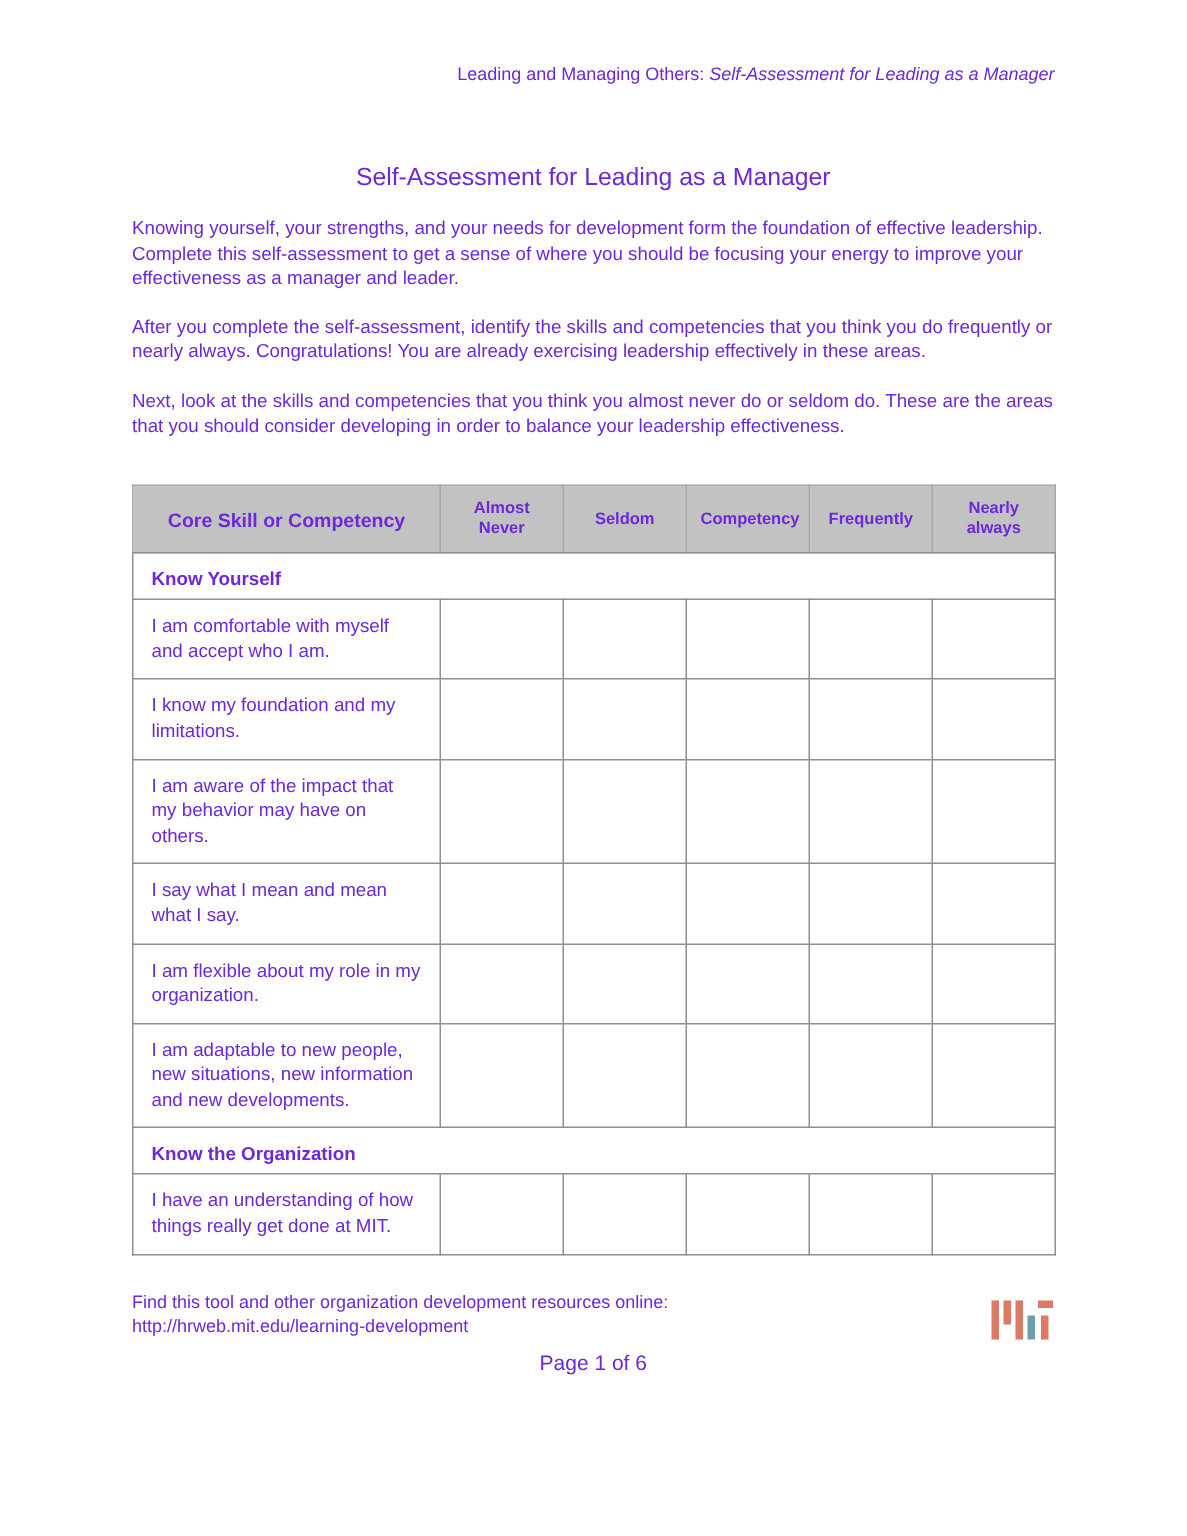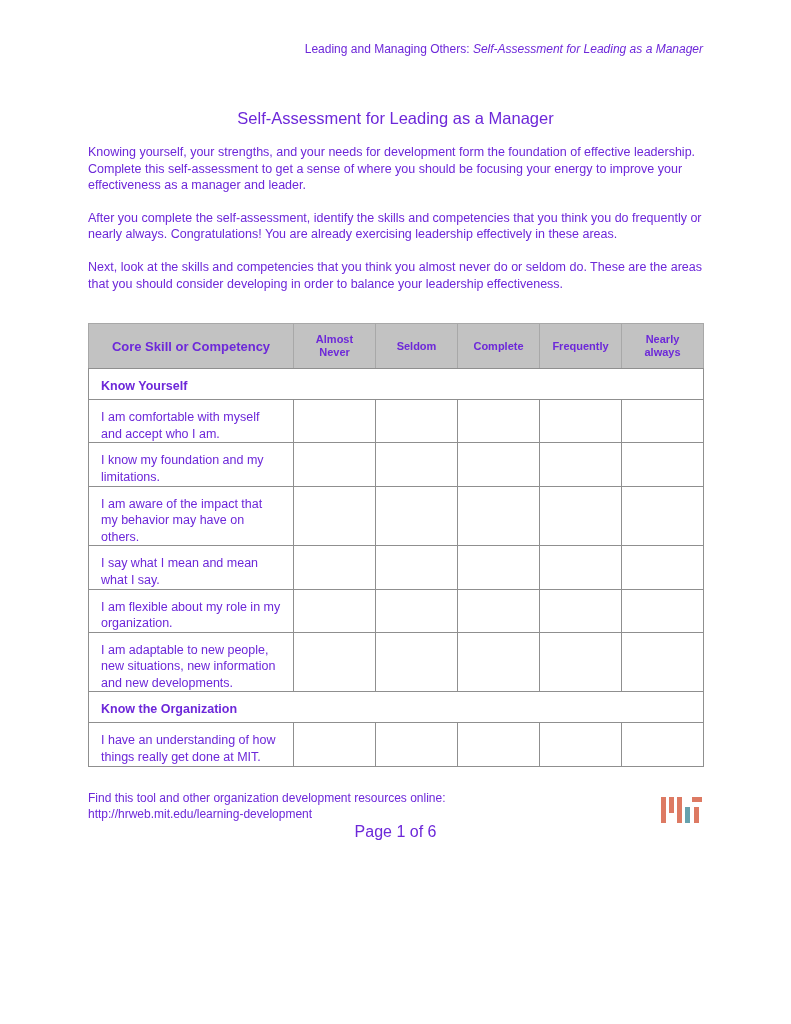--- a/index.html
+++ b/index.html
@@ -66,38 +66,38 @@
   table.assessment thead th.rating-col { width: 82px; }
   tr.section-row td {
     font-weight: bold;
     font-size: 12.5px;
     padding: 10px 11px 6px 12px;
     vertical-align: middle;
   }
   td.skill-cell {
     font-size: 12.5px;
     line-height: 16.6px;
-    padding: 9px 11px 0 12px;
+    padding: 9px 11px 10px 12px;
     vertical-align: top;
   }
   td.rating-cell { background: #ffffff; }
   .footer {
     position: relative;
     margin-top: 23px;
     width: 615px;
   }
   .footer-note {
     font-size: 12px;
     line-height: 16px;
   }
   .footer-url { font-size: 12px; line-height: 16px; }
   .page-num {
     text-align: center;
-    font-size: 16px;
-    margin-top: 1px;
+    font-size: 14px;
+    margin-top: 8px;
   }
   .mit-logo {
     position: absolute;
     top: 7px;
     right: 1px;
     width: 41px;
     height: 26px;
   }
   .mit-logo .bar { position: absolute; }
   .mit-logo .m1 { left: 0;    top: 0;  width: 5px; height: 26px; background: #dd7a63; }
@@ -123,21 +123,21 @@
     <p>After you complete the self-assessment, identify the skills and competencies that you think you do frequently or nearly always. Congratulations! You are already exercising leadership effectively in these areas.</p>
     <p>Next, look at the skills and competencies that you think you almost never do or seldom do. These are the areas that you should consider developing in order to balance your leadership effectiveness.</p>
   </div>
 
   <table class="assessment">
     <thead>
       <tr>
         <th class="skill-col">Core Skill or Competency</th>
         <th class="rating-col">Almost Never</th>
         <th class="rating-col">Seldom</th>
-        <th class="rating-col">Complete</th>
+        <th class="rating-col">Competency</th>
         <th class="rating-col">Frequently</th>
         <th class="rating-col">Nearly always</th>
       </tr>
     </thead>
     <tbody>
       <tr class="section-row">
         <td colspan="6">Know Yourself</td>
       </tr>
 
       <tr>

